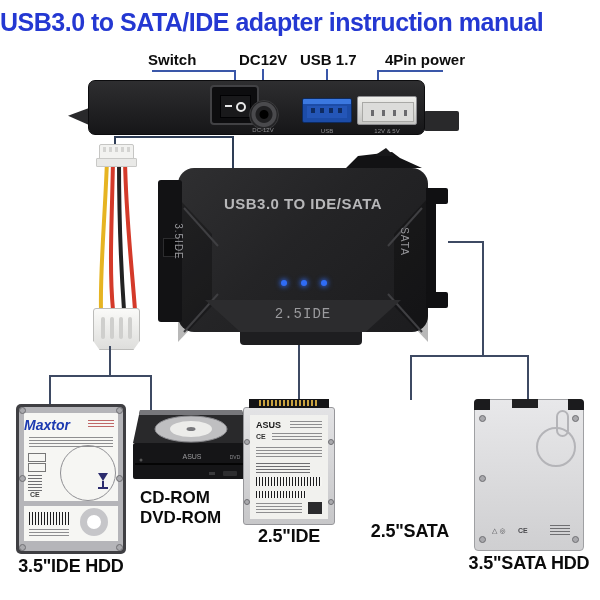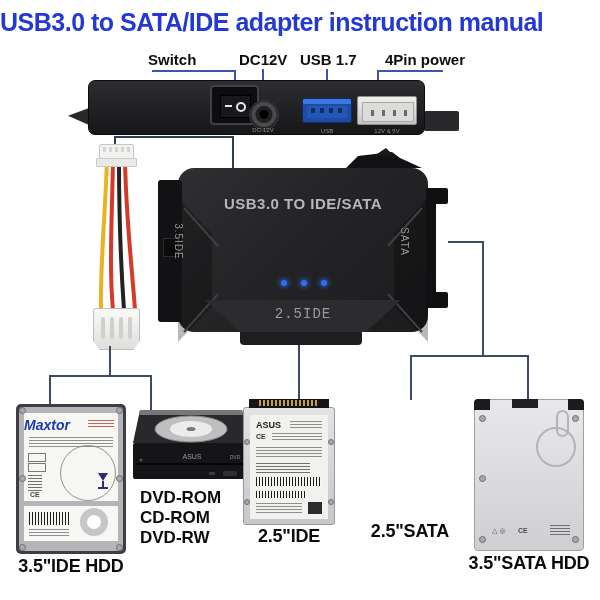--- a/index.html
+++ b/index.html
@@ -172,23 +172,22 @@
     <ellipse cx="60" cy="25" rx="4.5" ry="2" fill="#77777b"></ellipse>
     <rect x="2" y="39" width="117" height="36" rx="2" fill="#151517"></rect>
     <line x1="4" y1="60" x2="117" y2="60" stroke="#000" stroke-width="1.5"></line>
     <text x="61" y="55" font-size="7" fill="#9a9a9d" text-anchor="middle" font-family="Liberation Sans, sans-serif">ASUS</text>
     <text x="104" y="55" font-size="5" fill="#8a8a8d" text-anchor="middle" font-family="Liberation Sans, sans-serif">DVD</text>
     <rect x="92" y="67" width="14" height="5" rx="1" fill="#2e2e30"></rect>
     <rect x="78" y="68" width="6" height="3" fill="#3a3a3c"></rect>
     <circle cx="10" cy="56" r="1.5" fill="#555"></circle>
   </svg>
   <div class="formats">
+      <div>CD-ROM</div>
       <div>DVD-ROM</div>
-      <div>CD-ROM</div>
-      <div>DVD-RW</div>
     </div>
 
   <div class="abs" style="left:243px;top:399px;width:92px;height:126px;">
     <div class="abs" style="left:0;top:8px;width:92px;height:118px;background:linear-gradient(180deg,#e3e3e5,#c7c7c9);border:1px solid #97979b;border-radius:3px;box-sizing:border-box;"></div>
     <div class="abs" style="left:6px;top:0;width:80px;height:9px;background:#141416;">
       <div class="abs" style="left:10px;top:1px;width:60px;height:6px;background:repeating-linear-gradient(90deg,#c9a23f 0 2px,#141416 2px 4px);"></div>
     </div>
     <div class="abs" style="left:7px;top:16px;width:78px;height:104px;background:#f1f1ee;">
       <div class="abs" style="left:6px;top:5px;font-size:9px;font-weight:bold;color:#1a1a1a;">ASUS</div>
       <div class="abs" style="left:6px;top:18px;font-size:7px;font-weight:bold;color:#333;">CE</div>

